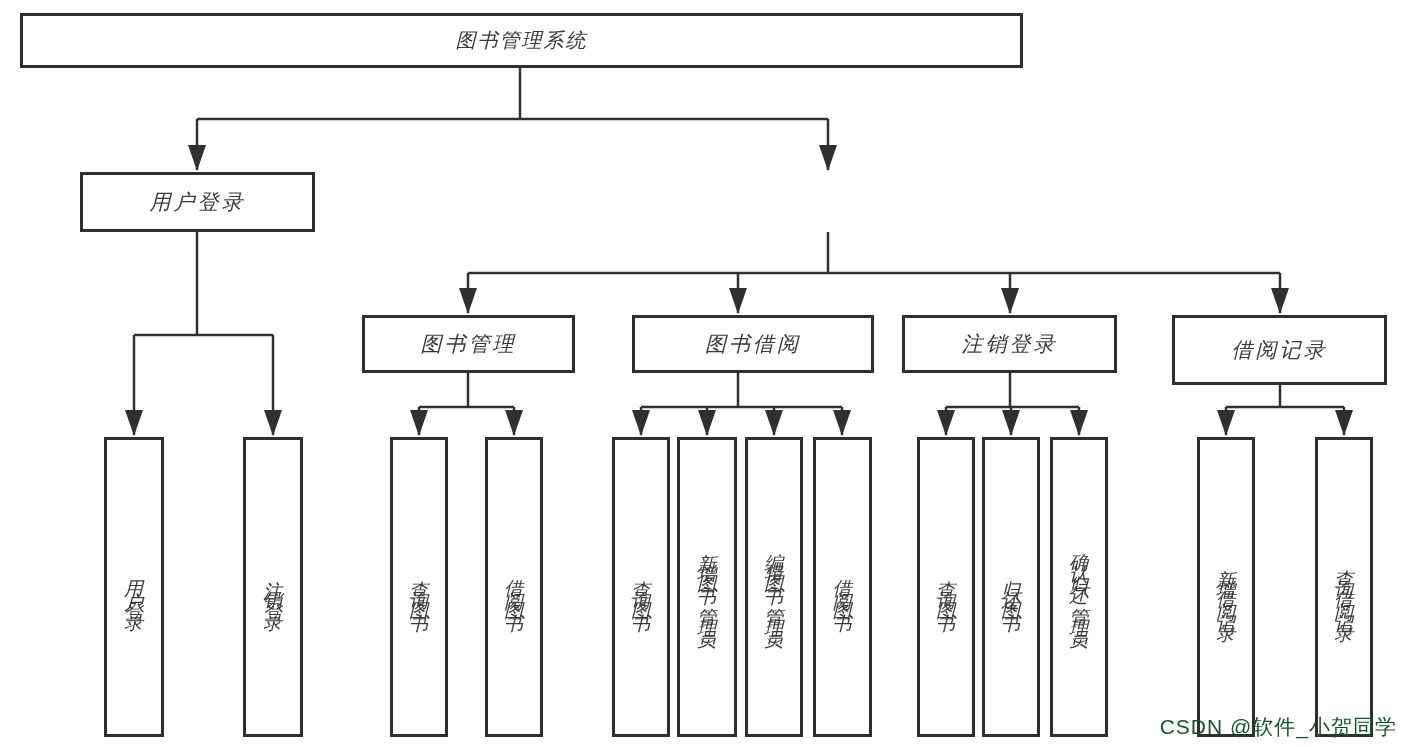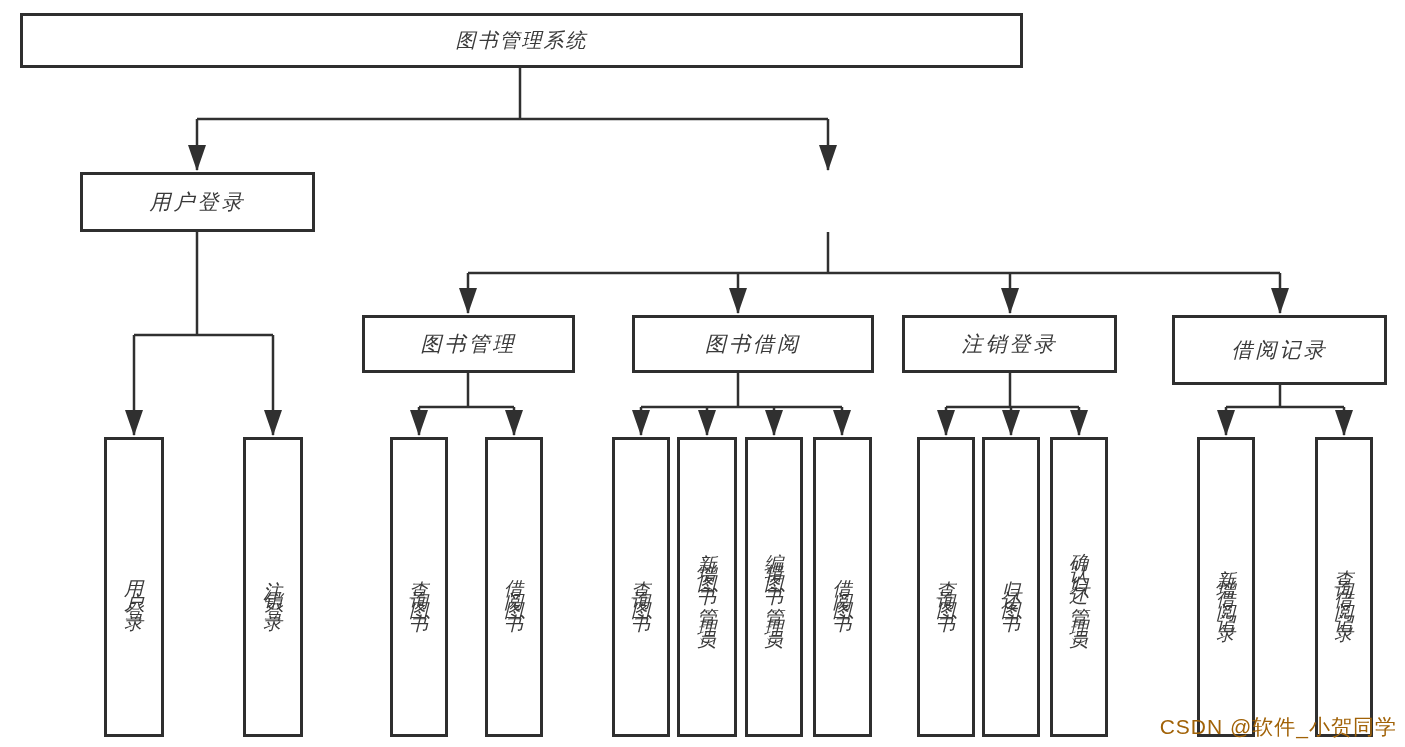--- a/index.html
+++ b/index.html
@@ -14,21 +14,21 @@
     z-index:2;color:#3a3a3a;font-style:italic;
   }
   .box.h{font-size:21px;letter-spacing:3px;}
   .box.root{font-size:20px;letter-spacing:2px;}
   .box.v{
     writing-mode:vertical-lr;text-orientation:mixed;
     font-size:19px;letter-spacing:11px;line-height:1;
   }
   .watermark{
     position:absolute;right:8px;bottom:6px;z-index:3;
-    font-size:21px;color:#a16207;letter-spacing:1px;white-space:nowrap;
+    font-size:21px;color:#14532d;letter-spacing:1px;white-space:nowrap;
   }
 </style>
 </head>
 <body>
 
 <div class="canvas">
 
   <svg class="wires" width="1405" height="747" viewBox="0 0 1405 747">
     <defs>
       <marker id="ah" markerUnits="userSpaceOnUse" markerWidth="26" markerHeight="18" viewBox="0 0 26 18" refX="25" refY="9" orient="auto">

